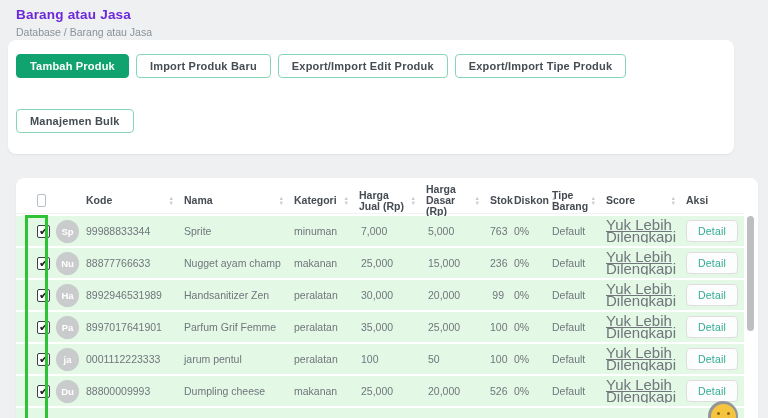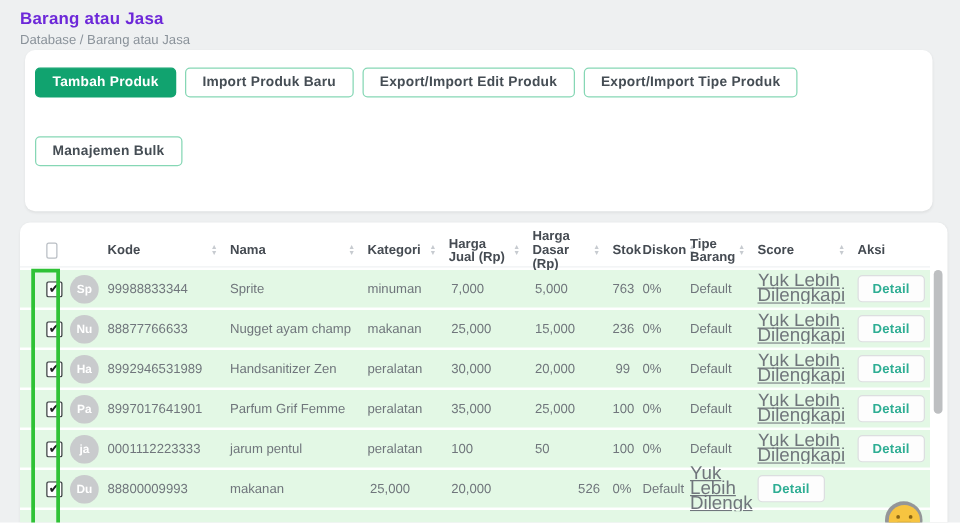--- a/index.html
+++ b/index.html
@@ -8,21 +8,21 @@
     font-family: "Liberation Sans", "DejaVu Sans", sans-serif;
     background:#eef0f1;
     position:relative;
     color:#4a5056;
   }
   .page-header { position:absolute; left:16px; top:7px; }
   .page-title { font-size:13.5px; font-weight:bold; color:#6d28d9; letter-spacing:.2px; }
   .breadcrumb { font-size:10.5px; color:#8a929a; margin-top:4px; }
 
   .card { background:#fff; border-radius:8px; box-shadow:0 1px 2px rgba(60,64,67,.08); position:absolute; }
-  .toolbar-card { left:20px; top:40px; width:726px; height:129px; }
+  .toolbar-card { left:8px; top:40px; width:726px; height:114px; }
 
   .btn {
     display:inline-block; font-size:11px; font-weight:bold; letter-spacing:.2px;
     border-radius:4px; padding:5px 13px; cursor:pointer; white-space:nowrap;
     background:#fff; border:1px solid #86d7b5; color:#454d54; line-height:12px;
   }
   .btn-primary { background:#11a36f; border-color:#11a36f; color:#fff; }
   .btn-danger  { background:#e02e2e; border-color:#e02e2e; color:#ffe9a9; }
 
   .toolbar-row1 { position:absolute; left:8px; top:14px; display:flex; gap:7px; }
@@ -72,21 +72,21 @@
   }
   .checkbox.empty { border-color:#b9bec4; }
 
   .avatar {
     width:23px; height:23px; border-radius:50%; background:#c9cbcd; color:#fff;
     font-size:9.5px; font-weight:bold; display:flex; align-items:center; justify-content:center;
   }
 
   .detail-btn {
     background:#fdfdfd; border:1px solid #dcdee0; border-radius:4px; color:#2fae94;
-    font-size:10.5px; font-weight:bold; padding:4px 11px; cursor:pointer; letter-spacing:.2px;
+    font-size:10.5px; font-weight:normal; padding:4px 11px; cursor:pointer; letter-spacing:.2px;
     font-family:"Liberation Sans","DejaVu Sans",sans-serif;
     text-align:center;
   }
 
   .highlight-rect {
     position:absolute; left:25px; top:215px; width:23px; height:210px;
     border:3px solid #2fc236; z-index:5; pointer-events:none;
   }
 
   .scrollbar-thumb {
@@ -307,20 +307,21 @@
     <div class="row grid">
       <div class="td">
           <span class="checkbox">
             <span>✔</span>
           </span>
         </div>
       <div class="td">
           <span class="avatar">Du</span>
         </div>
       <div class="td">88800009993</div>
+      <div class="td">Dumpling cheese</div>
       <div class="td">makanan</div>
       <div class="td num">25,000</div>
       <div class="td num">20,000</div>
       <div class="td right">526</div>
       <div class="td">0%</div>
       <div class="td">Default</div>
       <div class="td score">Yuk Lebih Dilengkapi</div>
       <div class="td"><button class="detail-btn">Detail</button></div>
     </div>
 

